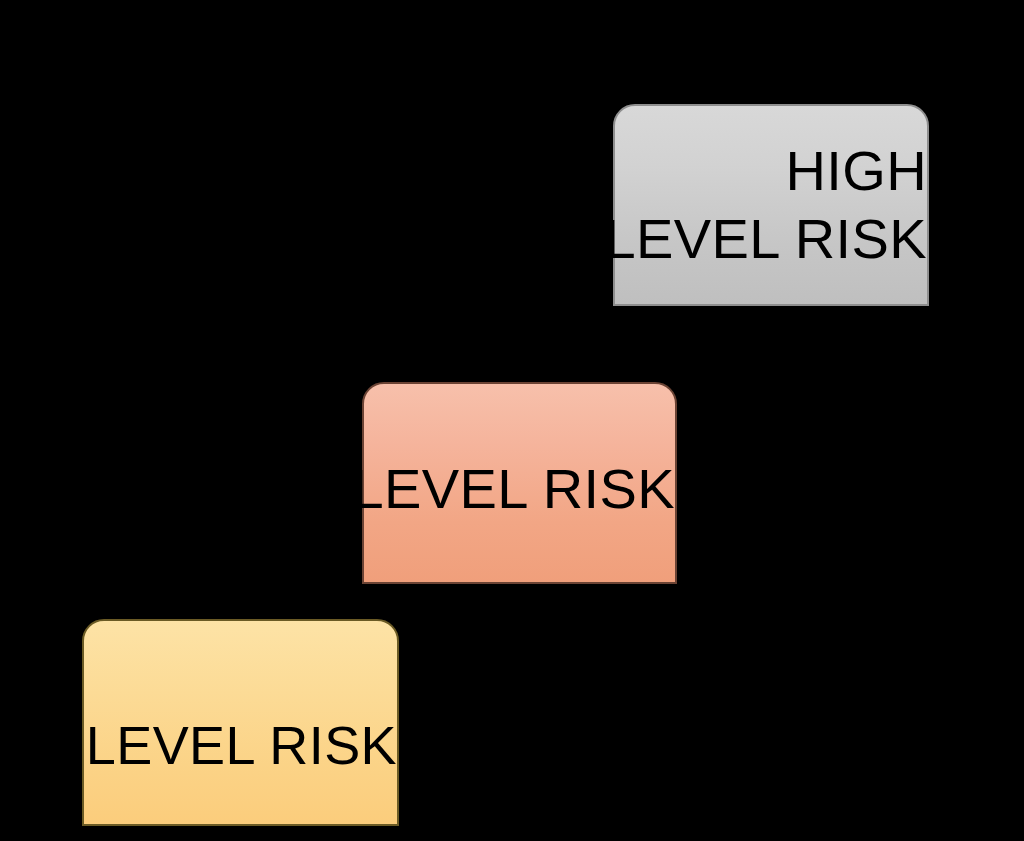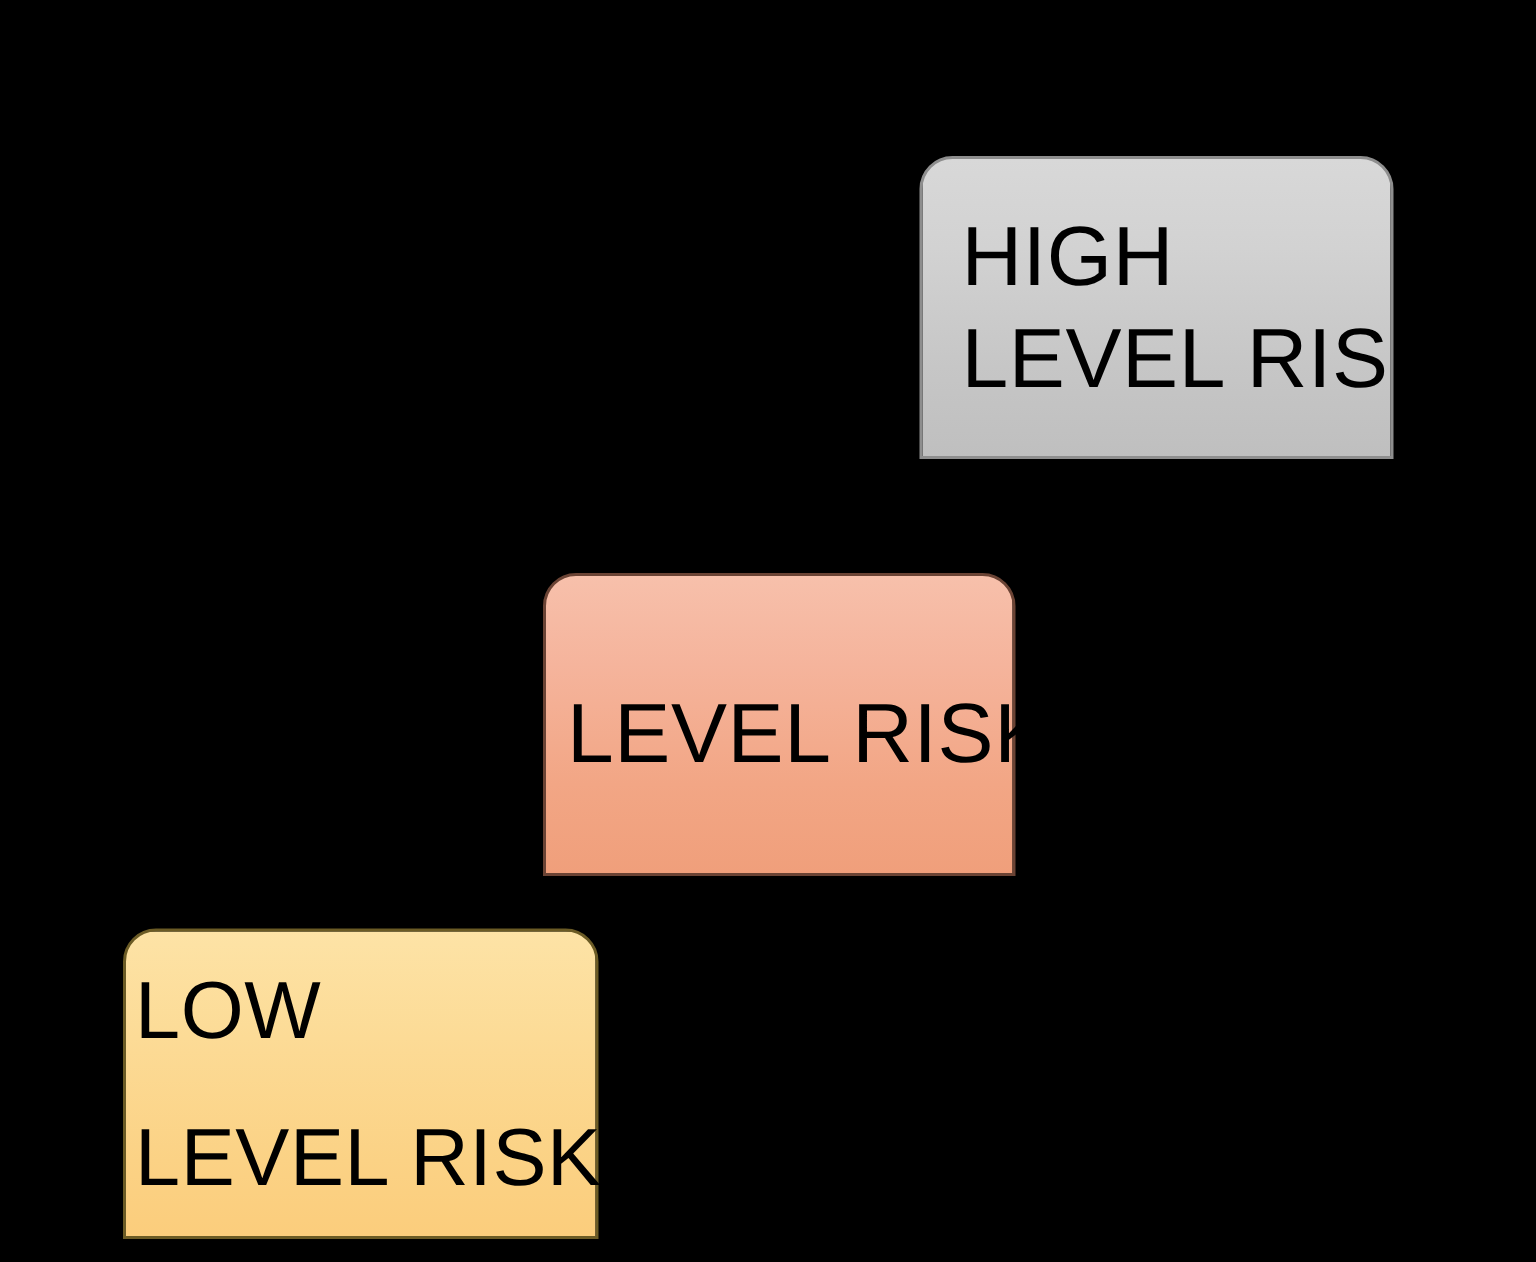--- a/index.html
+++ b/index.html
@@ -13,21 +13,21 @@
     height: 841px;
     background: #000000;
     overflow: hidden;
     font-family: "Liberation Sans", sans-serif;
   }
   .risk-box {
     position: absolute;
     box-sizing: border-box;
     display: flex;
     flex-direction: column;
-    align-items: flex-start;
+    align-items: flex-end;
     justify-content: center;
     border-style: solid;
     border-width: 2px;
     border-top-left-radius: 22px;
     border-top-right-radius: 22px;
     border-bottom-left-radius: 0;
     border-bottom-right-radius: 0;
     color: #000000;
     text-align: center;
     line-height: 1.0;
@@ -86,17 +86,16 @@
   <div class="risk-box" id="box-high">
     <span class="risk-line line-1">HIGH</span>
     <span class="risk-line line-2">LEVEL RISK</span>
   </div>
 
   <div class="risk-box" id="box-medium">
     <span class="risk-line line-2">LEVEL RISK</span>
   </div>
 
   <div class="risk-box" id="box-low">
-    <span class="risk-line line-1">LOW</span>
     <span class="risk-line line-2">LEVEL RISK</span>
   </div>
 
 </div>
 
 </body></html>

